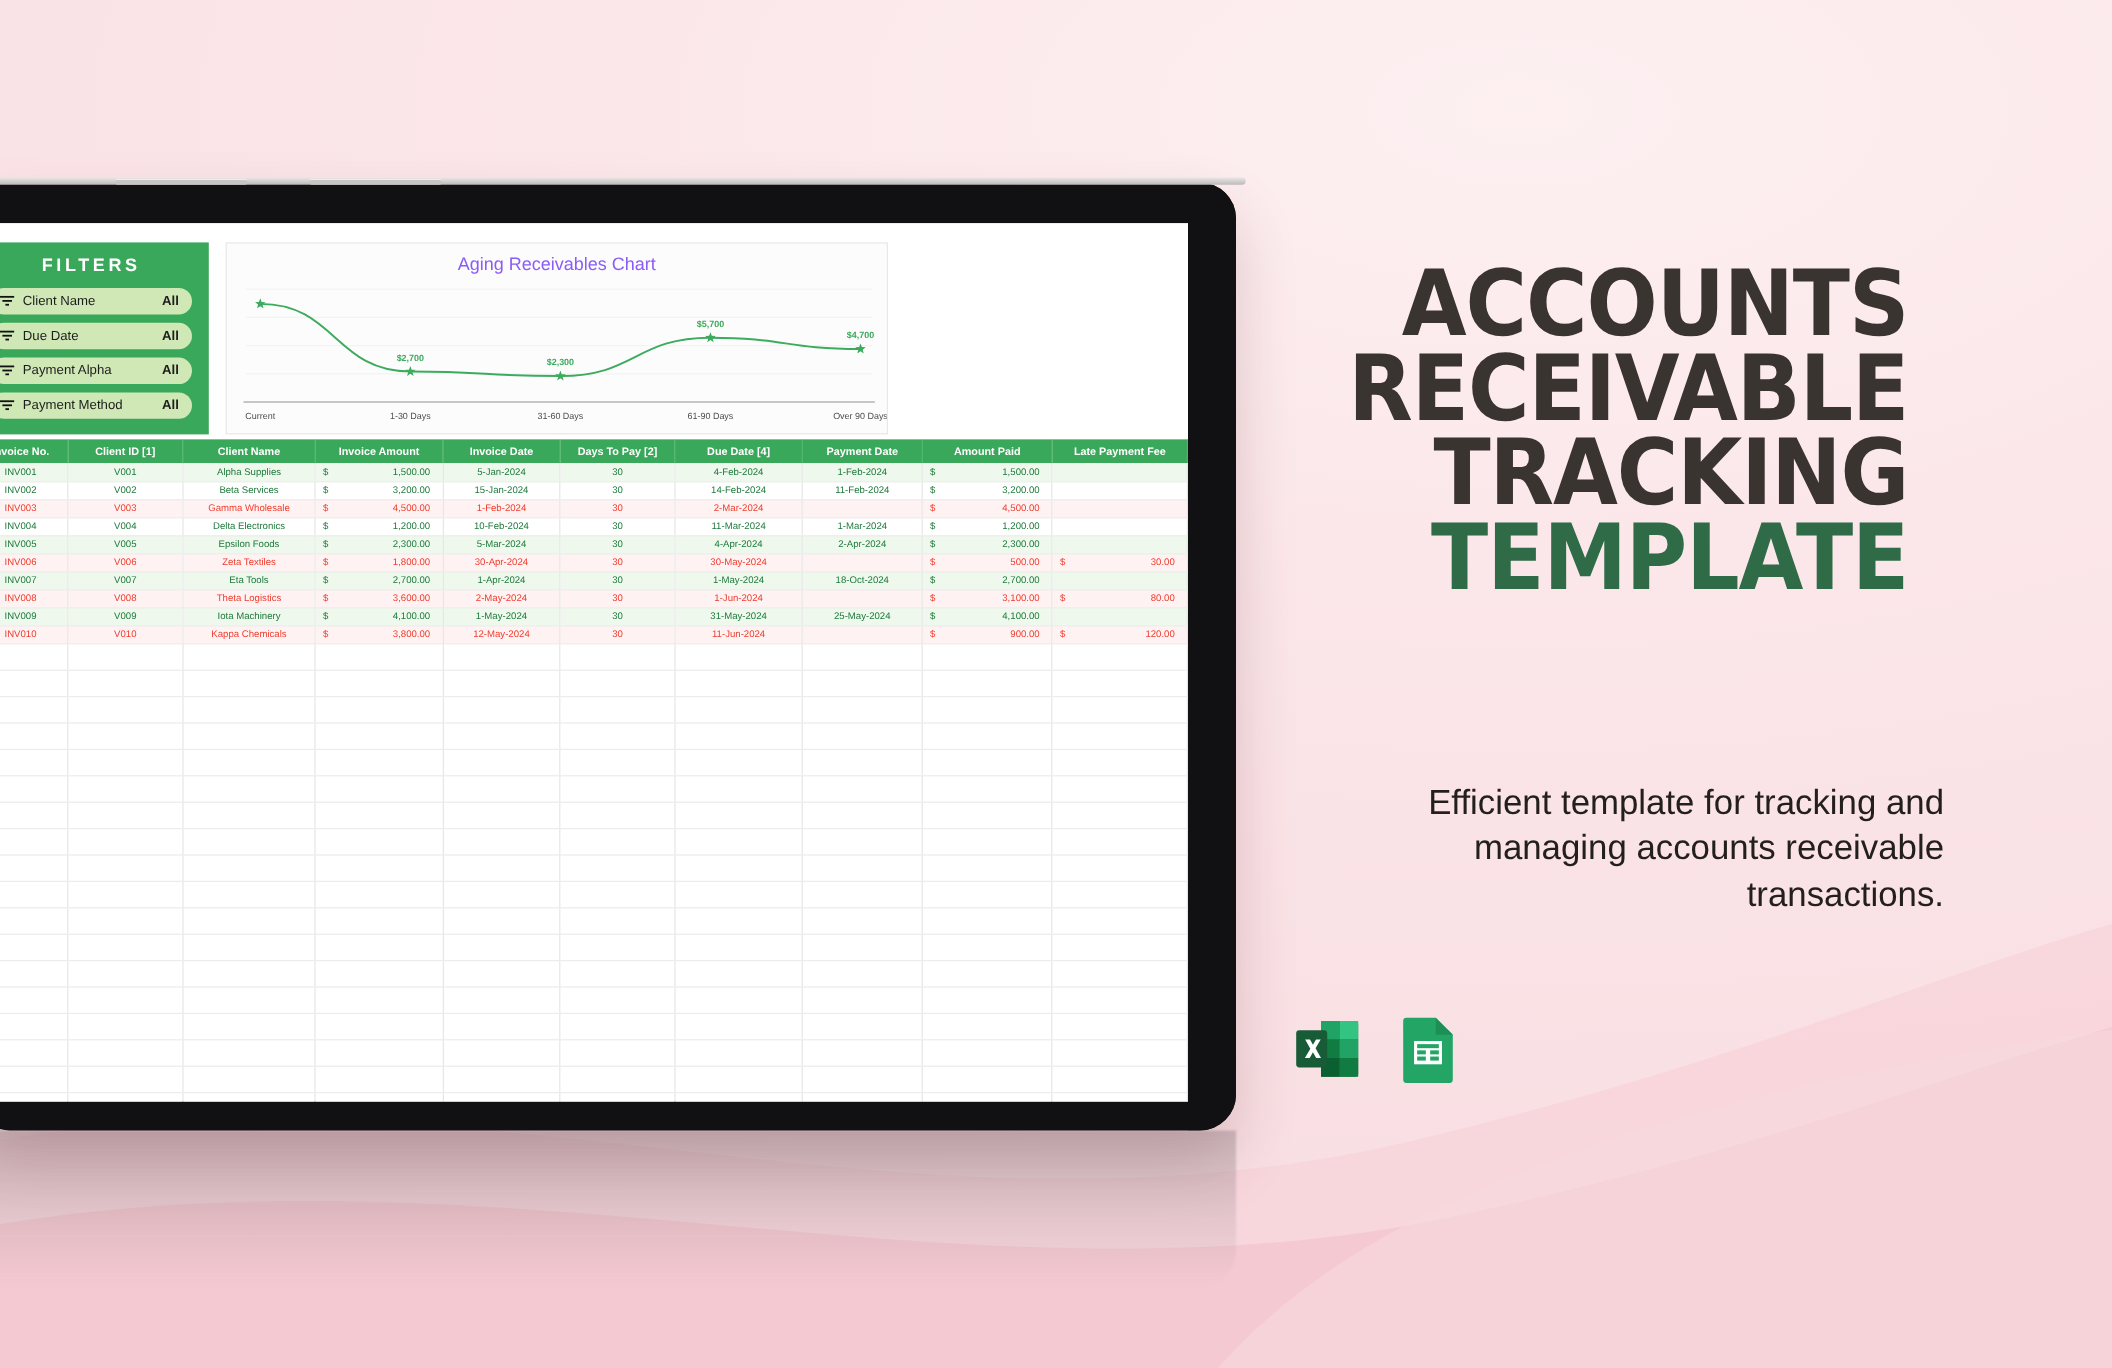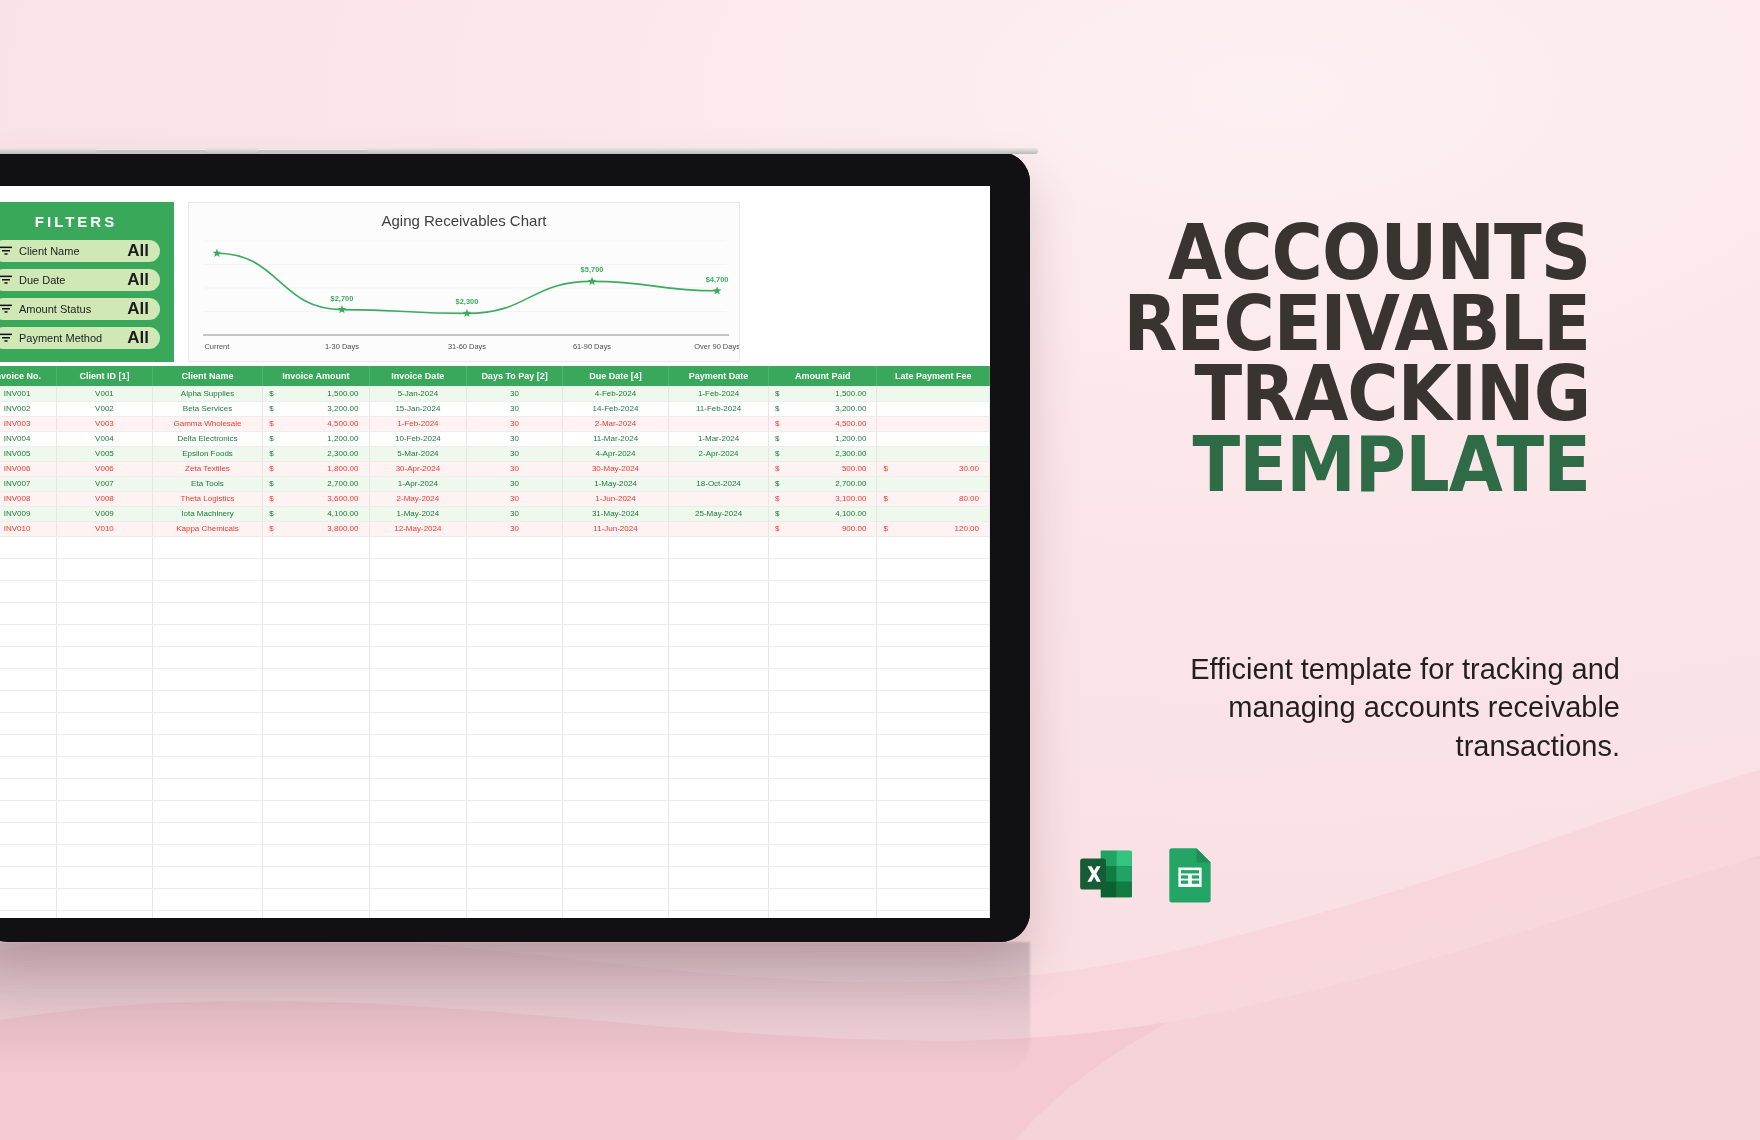--- a/index.html
+++ b/index.html
@@ -92,32 +92,32 @@
   .filter-row {
     background: #cfe8b6;
     border-radius: 14px;
     height: 24px;
     display: flex; align-items: center;
     padding: 0 11px 0 8px;
     gap: 7px;
   }
   .filter-icon { width: 12px; height: 10px; flex: 0 0 12px; display:block; }
   .filter-label { font-size: 11px; color: #1d1d1d; flex: 1; }
-  .filter-value { font-size: 17px; color: #1d1d1d; font-weight: 600; }
+  .filter-value { font-size: 11px; color: #1d1d1d; font-weight: 600; }
 
   
   .chart-card {
     background: #fcfcfc;
     border: 1px solid #e8e8e8;
     position: relative;
   }
   #aging-card { flex: 0 0 552px; }
   #donut-card { flex: 1 1 auto; }
   .chart-title {
-    text-align: center; color: #404040; font-size: 15px;
+    text-align: center; color: #8b5cf6; font-size: 15px;
     padding-top: 9px; font-weight: 400;
   }
   .chart-body { position: absolute; left: 0; right: 0; top: 30px; bottom: 0; }
   .chart-body svg { width: 100%; height: 100%; display: block; }
 
   
   #sheet-table { width: 1012px; }
   table { border-collapse: collapse; width: 1012px; table-layout: fixed; }
   thead th {
     background: #3aa85a; color: #ffffff;
@@ -215,21 +215,21 @@
             <span class="filter-label">Due Date</span>
             <span class="filter-value">All</span>
           </div>
 
           <div class="filter-row">
             <svg class="filter-icon" viewBox="0 0 12 10">
               <rect x="0" y="0.6" width="12" height="1.5" fill="#111"></rect>
               <rect x="2" y="4" width="8" height="1.5" fill="#111"></rect>
               <rect x="4.5" y="7.2" width="3" height="1.5" fill="#111"></rect>
             </svg>
-            <span class="filter-label">Amount Status</span>
+            <span class="filter-label">Payment Alpha</span>
             <span class="filter-value">All</span>
           </div>
 
           <div class="filter-row">
             <svg class="filter-icon" viewBox="0 0 12 10">
               <rect x="0" y="0.6" width="12" height="1.5" fill="#111"></rect>
               <rect x="2" y="4" width="8" height="1.5" fill="#111"></rect>
               <rect x="4.5" y="7.2" width="3" height="1.5" fill="#111"></rect>
             </svg>
             <span class="filter-label">Payment Method</span>

